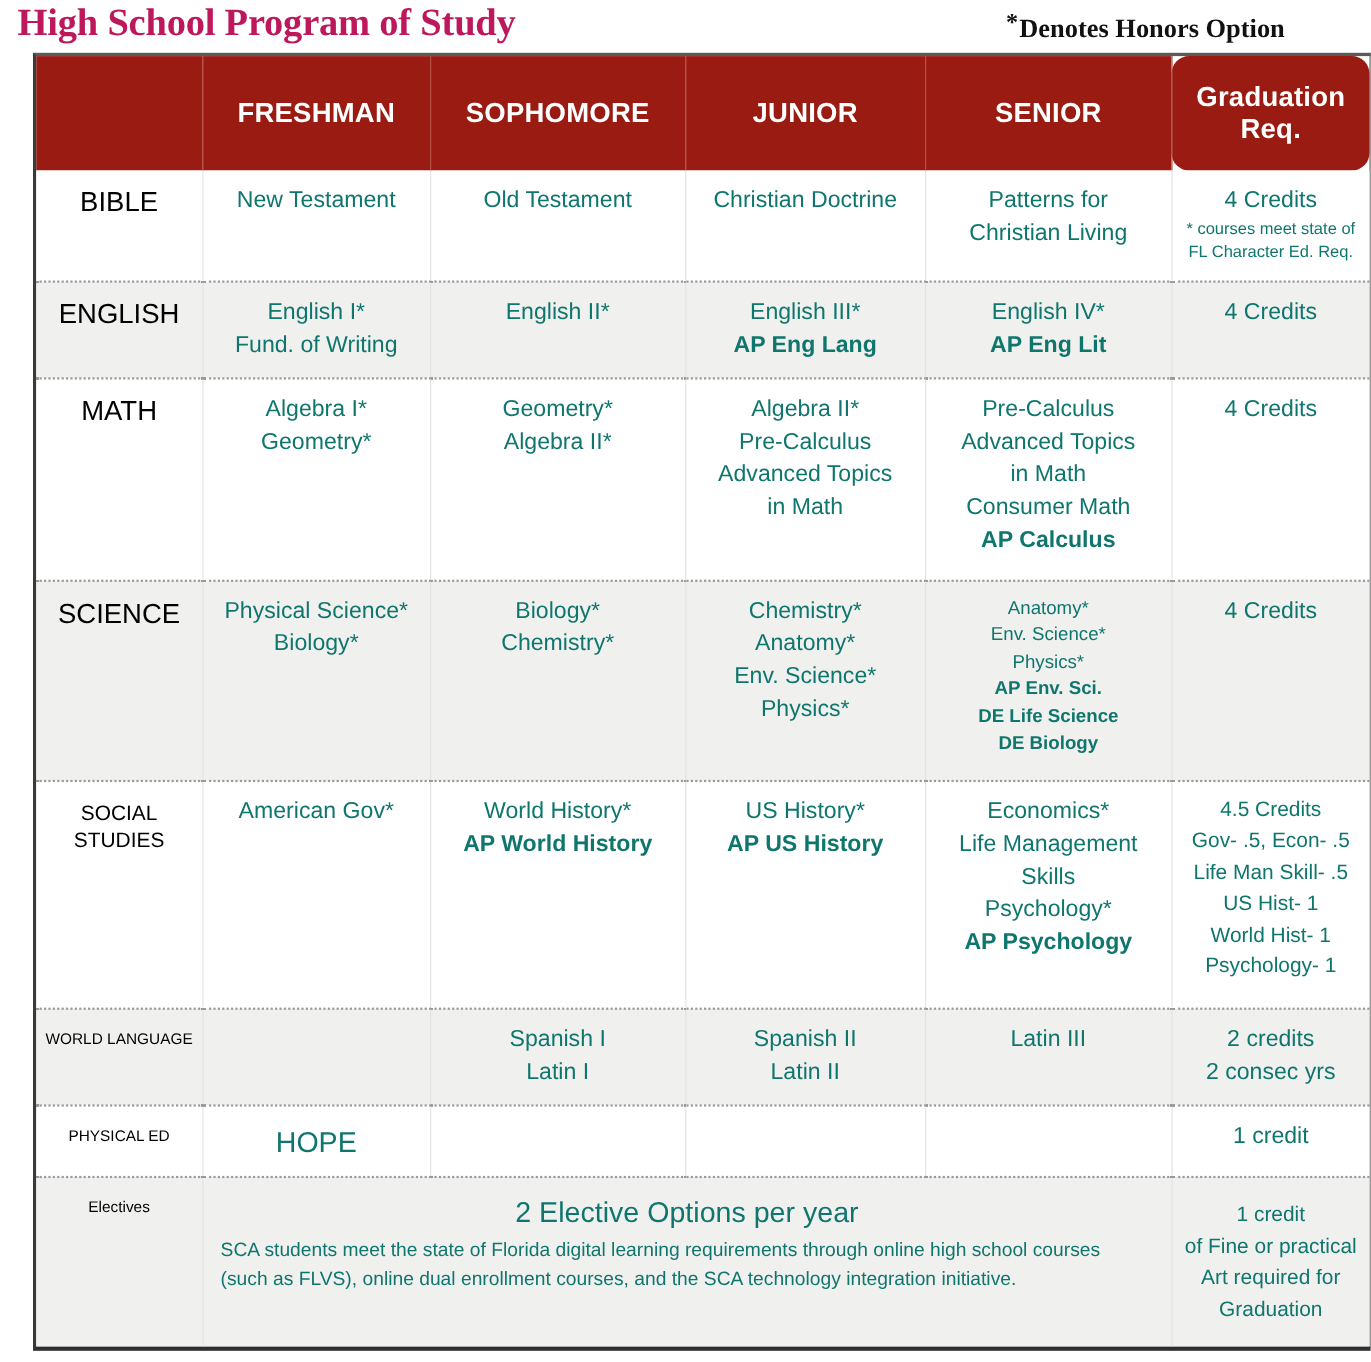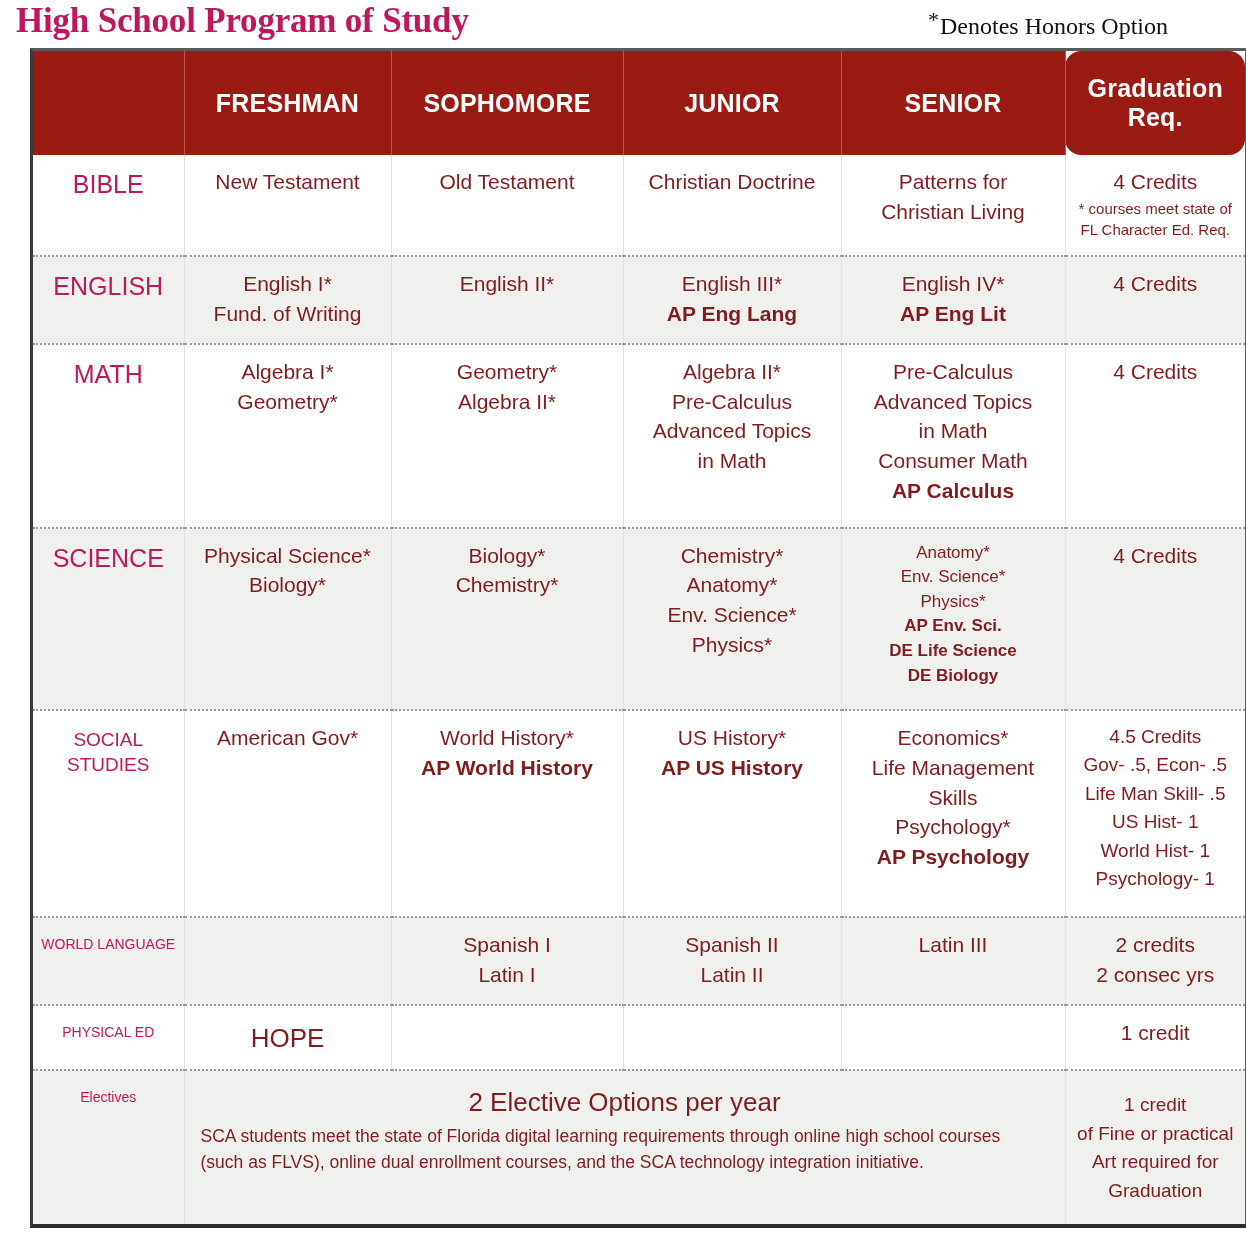--- a/index.html
+++ b/index.html
@@ -38,21 +38,21 @@
     font-size: 35px;
     letter-spacing: -0.2px;
     color: #be185d;
     white-space: nowrap;
   }
   .honors-note {
     position: absolute;
     right: 78px;
     top: 7px;
     font-family: "Liberation Serif", serif;
-    font-weight: normal;
+    font-weight: bold;
     font-size: 24px;
     color: #111111;
     white-space: nowrap;
   }
   .honors-note .star {
     font-size: 22px;
     vertical-align: 7px;
     margin-right: 1px;
   }
 
@@ -99,31 +99,31 @@
   thead th.blankhead { background: #991B12; }
 
   tbody td {
     border-right: 1px solid #e2e2e2;
     border-bottom: 2px dotted #9a9a9a;
     vertical-align: top;
     text-align: center;
     padding: 12px 6px 8px 6px;
     font-size: 21px;
     line-height: 1.42;
-    color: #7f1d1d;
+    color: #0f766e;
   }
   tbody td.lastcol { border-right: none; }
   tbody tr:last-child td { border-bottom: none; }
 
   tbody tr.shaded td { background: #f0f0ee; }
   tbody tr.plain td  { background: #ffffff; }
 
   td.subject {
     font-size: 25px;
-    color: #be185d;
+    color: #000000;
     padding-top: 14px;
     line-height: 1.25;
   }
   td.subject.sm {
     font-size: 19px;
     line-height: 1.3;
     padding-top: 17px;
   }
   td.subject.xsm {
     font-size: 14px;

